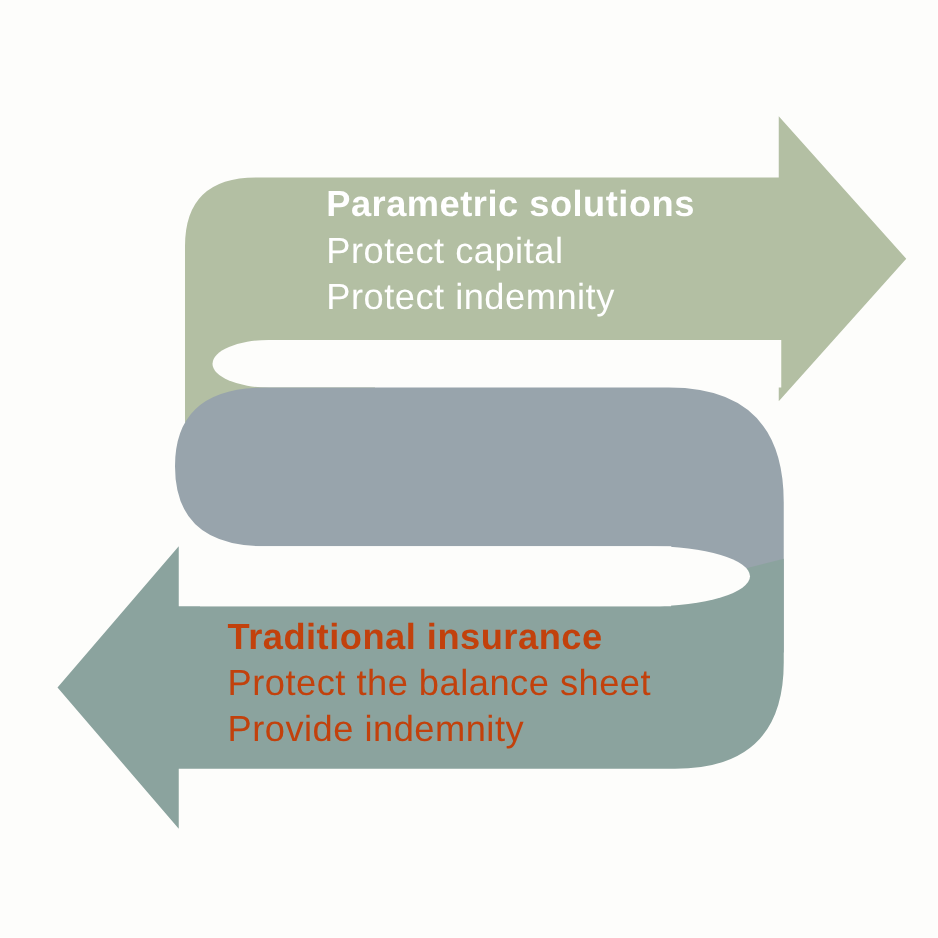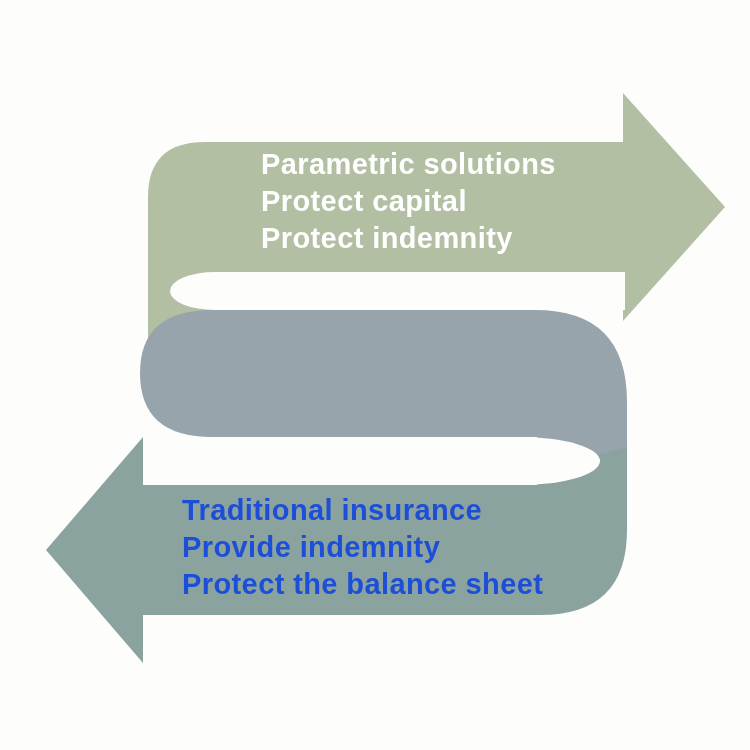--- a/index.html
+++ b/index.html
@@ -25,21 +25,21 @@
     line-height: 37px;
     font-size: 29px;
     letter-spacing: 0.4px;
     white-space: nowrap;
   }
   .label-block .title {
     font-weight: 700;
     display: block;
   }
   .label-block .line {
-    font-weight: 700;
+    font-weight: 400;
     display: block;
   }
   .top-label {
     left: 261px;
     top: 146px;
   }
   .bottom-label {
     left: 182px;
     top: 492px;
   }
@@ -61,19 +61,19 @@
 
     <path d="M 160 437 L 520 437 A 80 24 0 0 1 520 485 L 160 485 Z" fill="#fdfdfb"></path>
   </svg>
 
   <div class="label-block top-label" style="color: rgb(255, 255, 255);">
     <span class="title">Parametric solutions</span>
     <span class="line">Protect capital</span>
     <span class="line">Protect indemnity</span>
   </div>
 
-  <div class="label-block bottom-label" style="color: #1d4ed8;">
+  <div class="label-block bottom-label" style="color: #c2410c;">
     <span class="title">Traditional insurance</span>
+    <span class="line">Protect the balance sheet</span>
     <span class="line">Provide indemnity</span>
-    <span class="line">Protect the balance sheet</span>
   </div>
 
 </div>
 
 </body></html>

